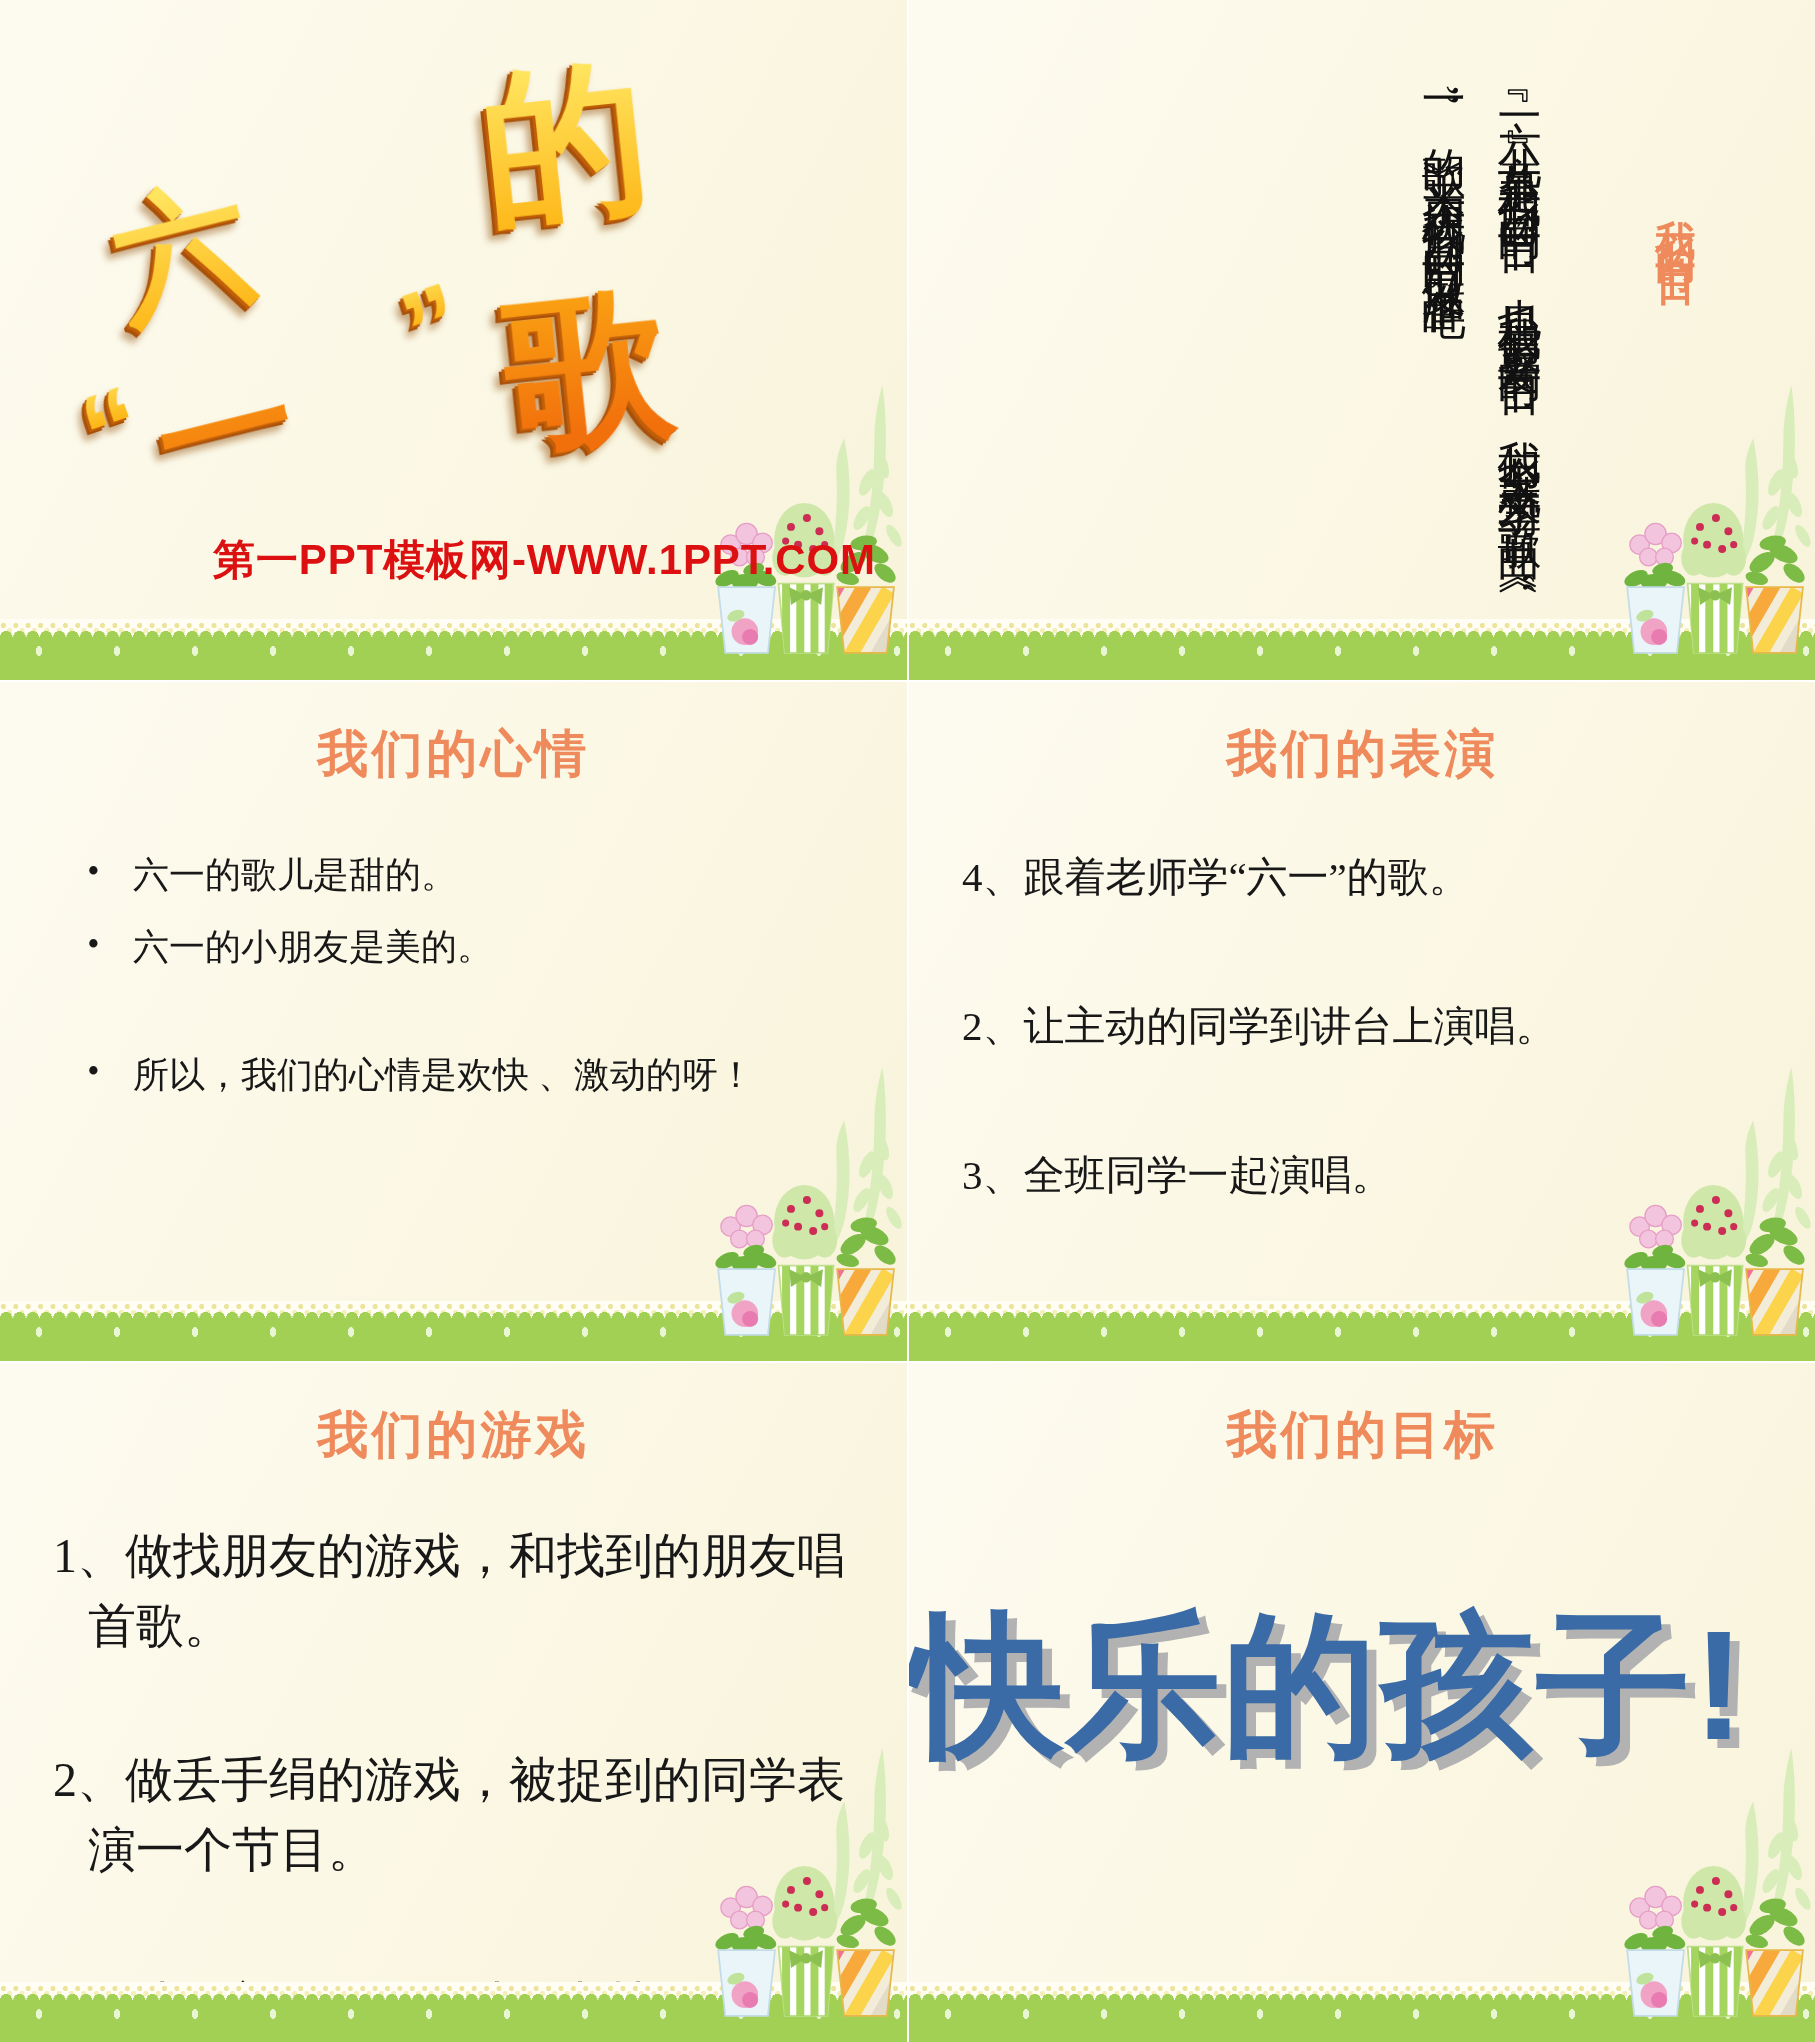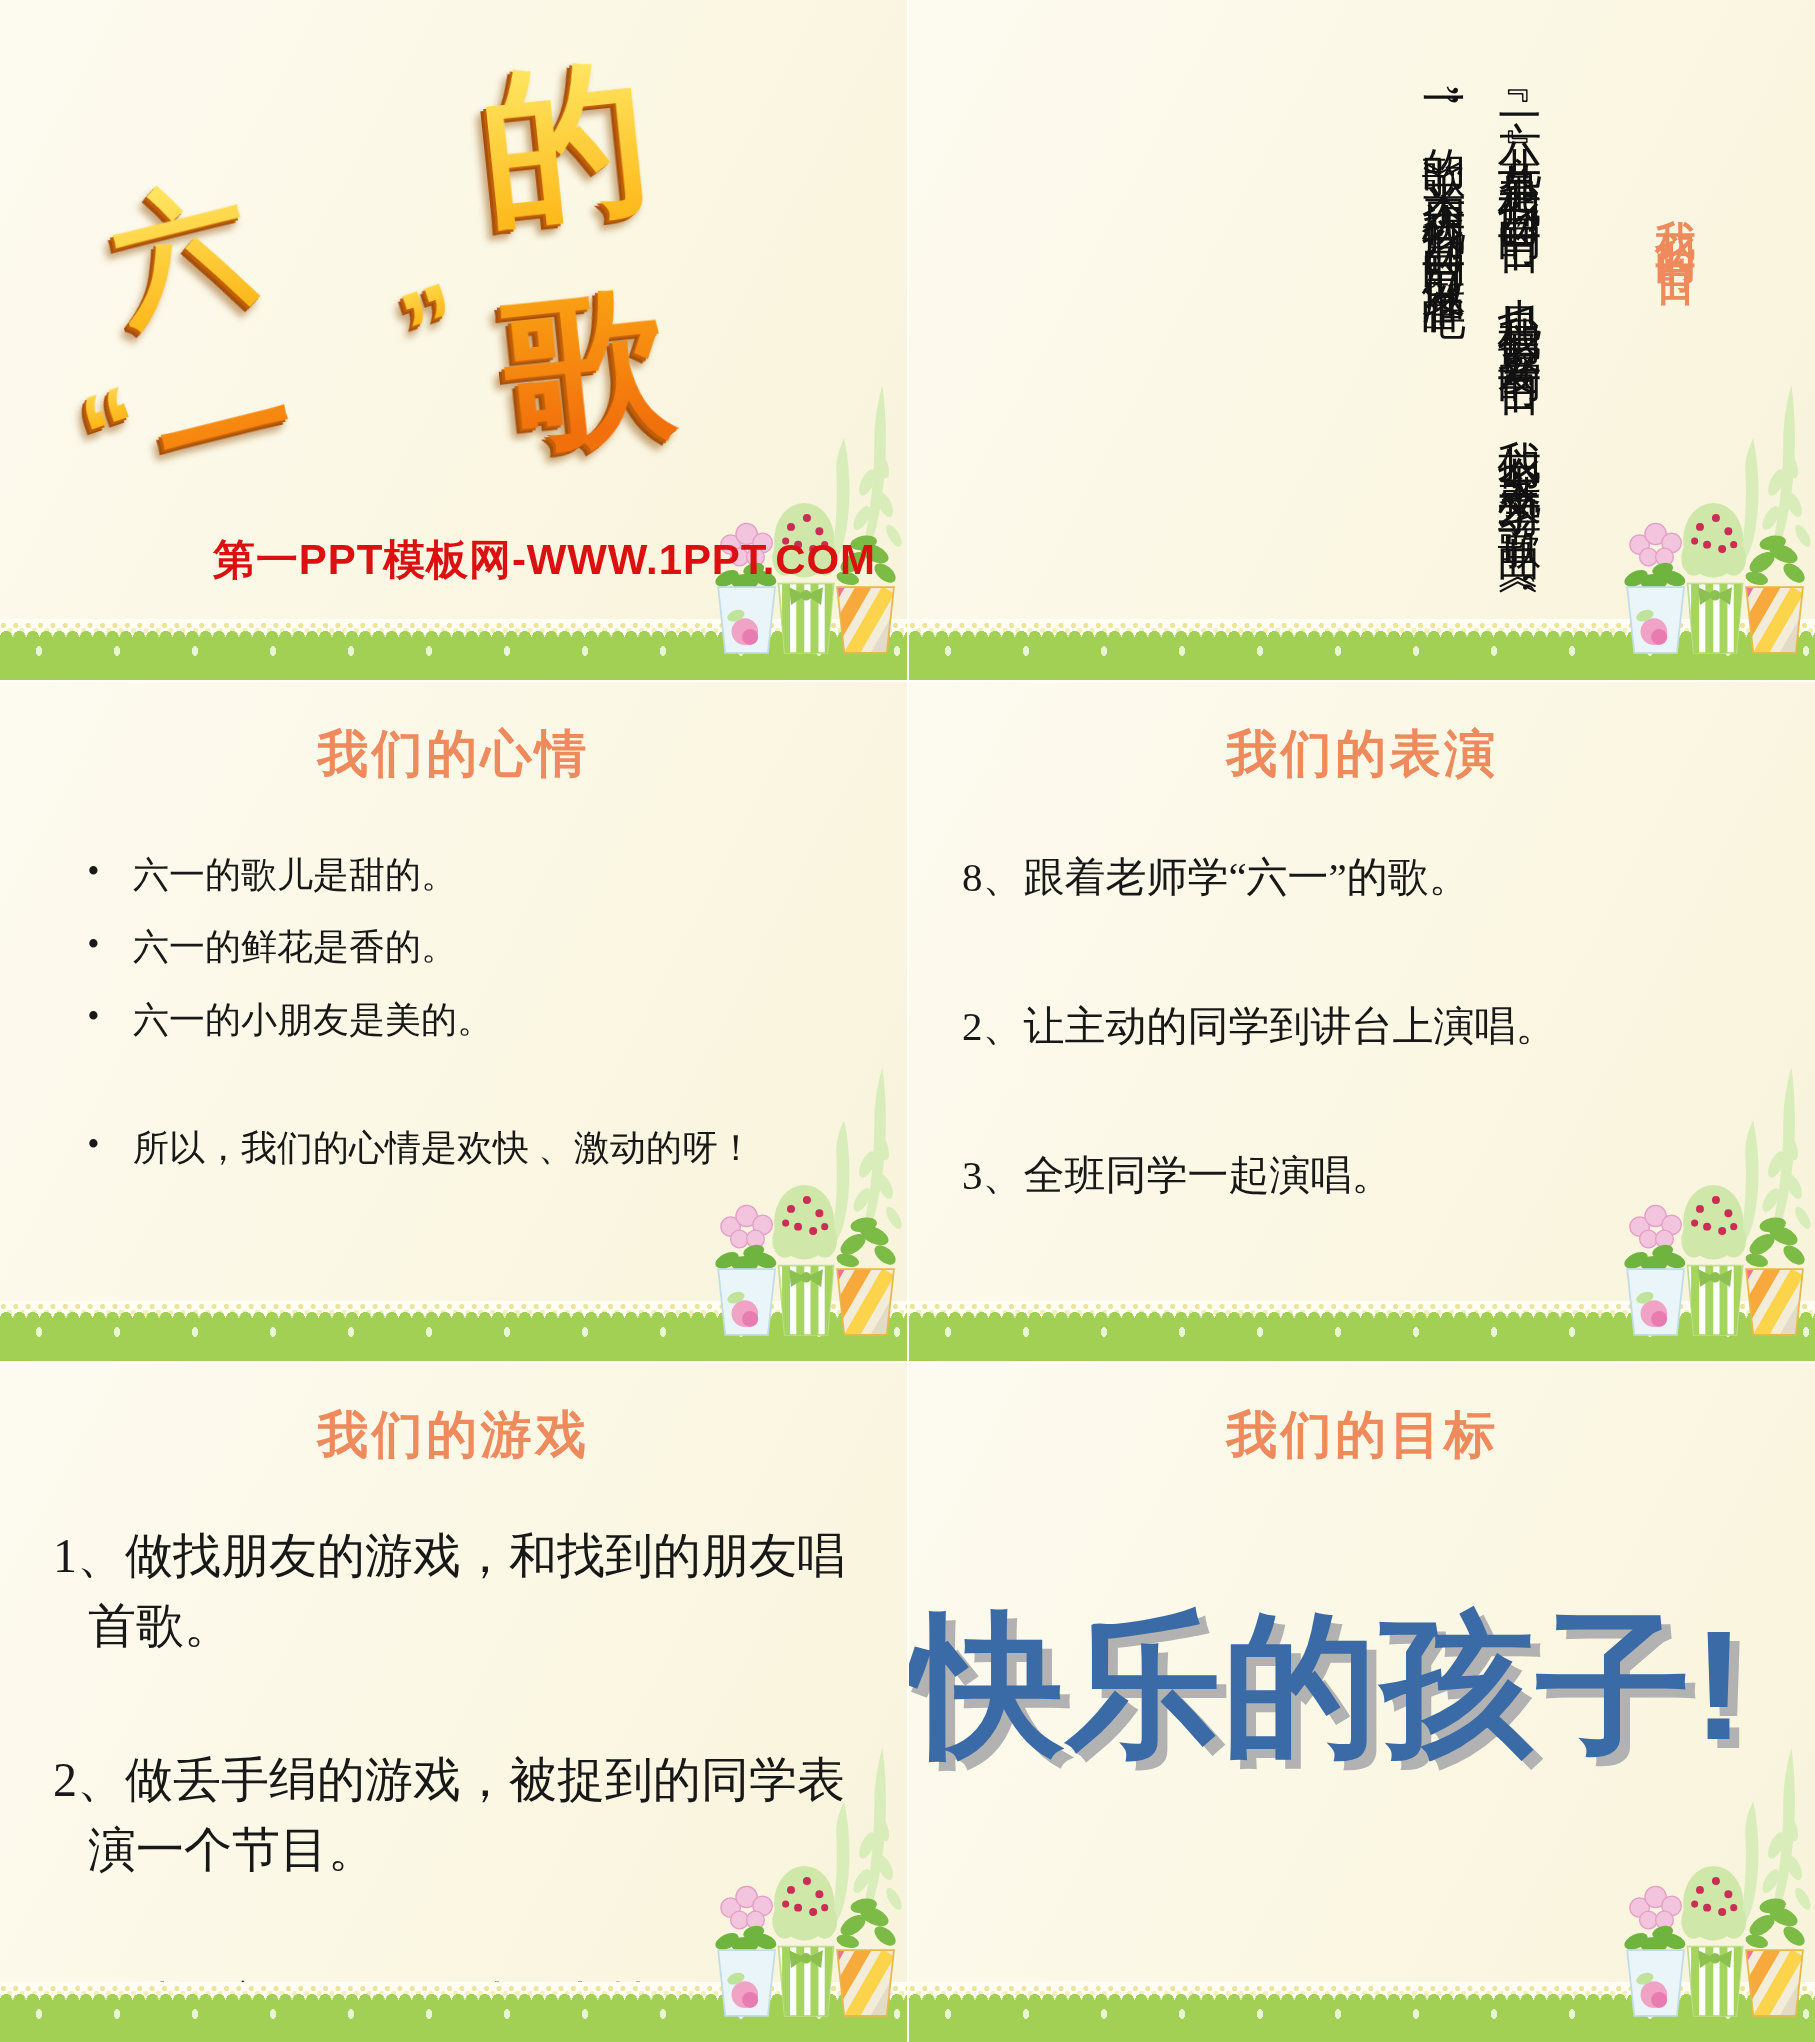--- a/index.html
+++ b/index.html
@@ -170,37 +170,36 @@
     <div class="slide-footer">
       <div class="zigzag"></div>
       <div class="greenbar"></div>
     </div>
   </section>
 
   <section class="slide">
     <h2 class="slide-title">我们的心情</h2>
     <ul class="bullets">
       <li>六一的歌儿是甜的。</li>
-      <li>六一的鲜花是香的。</li>
       <li>六一的小朋友是美的。</li>
       <li class="spaced">所以，我们的心情是欢快 、激动的呀！</li>
     </ul>
     <svg class="pots" viewBox="0 0 215 320" width="191" height="284">
         <use href="#pots-art"></use>
       </svg>
     <div class="slide-footer">
       <div class="zigzag"></div>
       <div class="greenbar"></div>
     </div>
   </section>
 
   <section class="slide">
     <h2 class="slide-title">我们的表演</h2>
     <ol class="numlist">
-      <li>8、跟着老师学“六一”的歌。</li>
+      <li>4、跟着老师学“六一”的歌。</li>
       <li>2、让主动的同学到讲台上演唱。</li>
       <li>3、全班同学一起演唱。</li>
       <li>4、跟着老师做些简单的舞蹈动作。</li>
     </ol>
     <svg class="pots" viewBox="0 0 215 320" width="191" height="284">
         <use href="#pots-art"></use>
       </svg>
     <div class="slide-footer">
       <div class="zigzag"></div>
       <div class="greenbar"></div>

